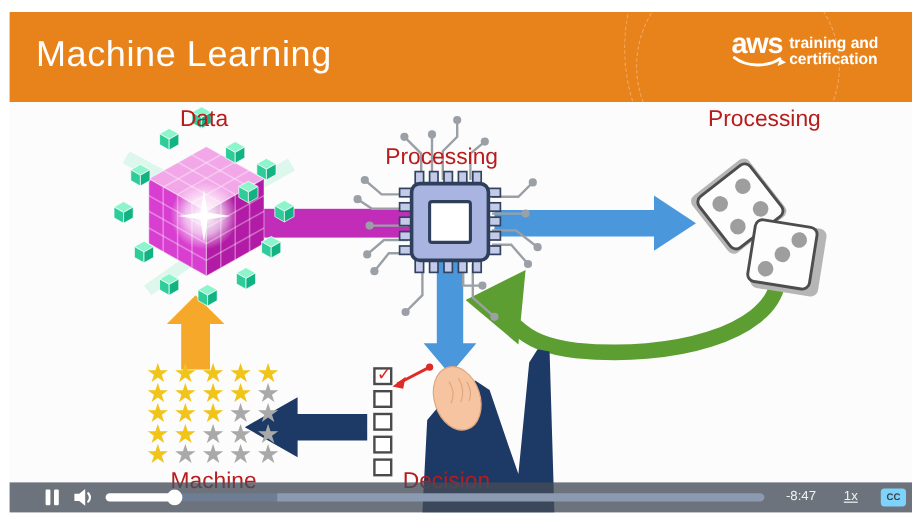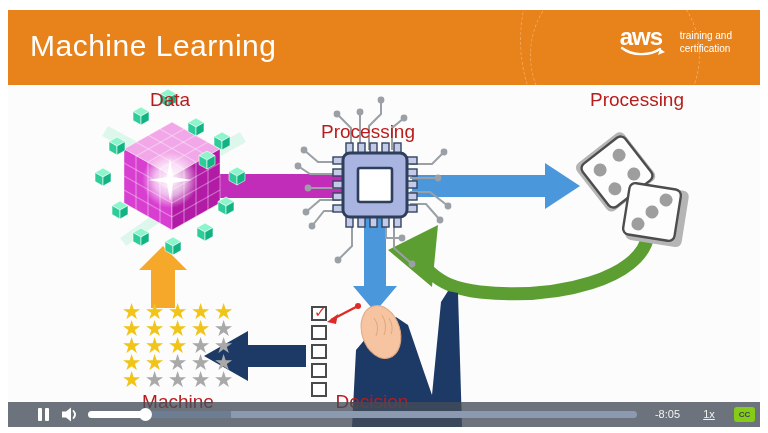--- a/index.html
+++ b/index.html
@@ -6,24 +6,24 @@
   html,body { width:768px; height:433px; background:#ffffff; font-family:"Liberation Sans", sans-serif; overflow:hidden; }
 
   .frame { position:absolute; left:8px; top:10px; width:752px; height:417px; background:#fbfbfb; }
 
   
   .header { position:absolute; left:0; top:0; width:752px; height:75px; background:#e8831c; overflow:hidden; }
   .header .arc { position:absolute; border:1px dashed rgba(255,255,255,0.30); border-radius:50%; }
   .arc1 { width:170px; height:170px; right:60px; top:-40px; }
   .arc2 { width:300px; height:300px; right:-60px; top:-120px; }
   .header-title { position:absolute; left:22px; top:19px; font-size:30px; font-weight:300; color:#ffffff; letter-spacing:0.5px; }
-  .logo { position:absolute; right:28px; top:16px; display:flex; align-items:center; gap:14px; }
+  .logo { position:absolute; right:28px; top:16px; display:flex; align-items:center; gap:2px; }
   .aws-mark { position:relative; color:#fff; font-weight:bold; font-size:24px; letter-spacing:-1px; line-height:22px; }
   .aws-smile { display:block; margin-top:-2px; }
-  .logo-tagline { color:#fff; font-size:10px; line-height:13px; font-weight:400; }
+  .logo-tagline { color:#fff; font-size:13px; line-height:13px; font-weight:700; }
 
   
   .slide { position:absolute; left:0; top:75px; width:752px; height:342px; background:#fcfcfc; }
   .diagram-svg { position:absolute; left:0; top:0; }
 
   .node-label { position:absolute; width:140px; text-align:center; font-size:19px; color:#b91c1c; }
   .lbl-data        { left:92px;  top:4px; }
   .lbl-processing  { left:290px; top:4px;margin-top:32px; }
   .lbl-predictions { left:559px; top:4px; }
   .lbl-results     { left:100px; top:306px; z-index:2; }
@@ -48,21 +48,21 @@
   .pause-btn i:first-child { left:2px; } .pause-btn i:last-child { left:9px; }
   .volume-btn { position:absolute; left:52px; top:4px; width:20px; height:17px; cursor:pointer; }
   .progress { position:absolute; left:80px; top:9px; width:549px; height:7px; border-radius:3.5px; cursor:pointer; }
   .progress .seg { position:absolute; top:0; height:7px; }
   .seg-played { background:#ffffff; border-radius:3.5px; z-index:2; }
   .seg-loaded { background:#6d7d94; z-index:1; }
   .seg-rest   { background:#8b9ab0; border-radius:0 3.5px 3.5px 0; z-index:1; }
   .knob { position:absolute; top:-3px; width:13px; height:13px; background:#fff; border-radius:50%; z-index:3; transform:translateX(-6px); }
   .time-remaining { position:absolute; left:624px; top:6px; width:48px; text-align:right; color:#f2f2f2; font-size:11px; }
   .speed-btn { position:absolute; left:688px; top:6px; width:26px; text-align:center; color:#f2f2f2; font-size:11px; cursor:pointer;text-decoration:underline; }
-  .cc-btn { position:absolute; left:726px; top:5px; width:21px; height:15px; background:#84cc16; border-radius:3px; color:#3c434d; font-size:8px; font-weight:bold; text-align:center; line-height:15px; cursor:pointer; }
+  .cc-btn { position:absolute; left:726px; top:5px; width:21px; height:15px; background:#7dd3fc; border-radius:3px; color:#3c434d; font-size:8px; font-weight:bold; text-align:center; line-height:15px; cursor:pointer; }
 </style>
 </head>
 <body>
 
 <div class="frame">
 
   <div class="header">
     <div class="arc arc1"></div>
     <div class="arc arc2"></div>
     <div class="header-title">Machine Learning</div>
@@ -316,18 +316,18 @@
           <polygon points="2,5.5 6,5.5 11,1.5 11,15.5 6,11.5 2,11.5" fill="#ffffff"></polygon>
           <path d="M13.5,5 Q16.5,8.5 13.5,12" stroke="#ffffff" stroke-width="1.8" fill="none" stroke-linecap="round"></path>
         </svg>
       </div>
       <div class="progress">
         <div class="seg seg-played" style="left: 0px; width: 10.4%;"></div>
         <div class="seg seg-loaded" style="left: 10.4%; width: 15.6%;"></div>
         <div class="seg seg-rest" style="left: 26%; width: 74%;"></div>
         <div class="knob" style="left: 10.4%;"></div>
       </div>
-      <div class="time-remaining">-8:05</div>
+      <div class="time-remaining">-8:47</div>
       <div class="speed-btn">1x</div>
       <div class="cc-btn">CC</div>
     </div>
   </div>
 </div>
 
 </body></html>

